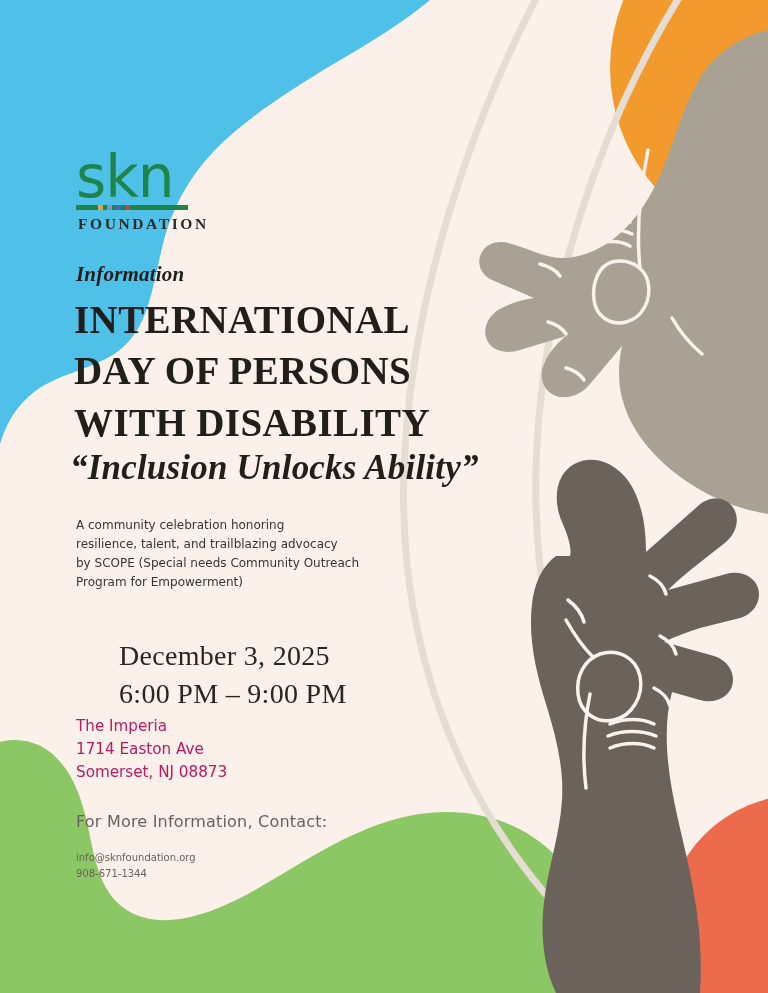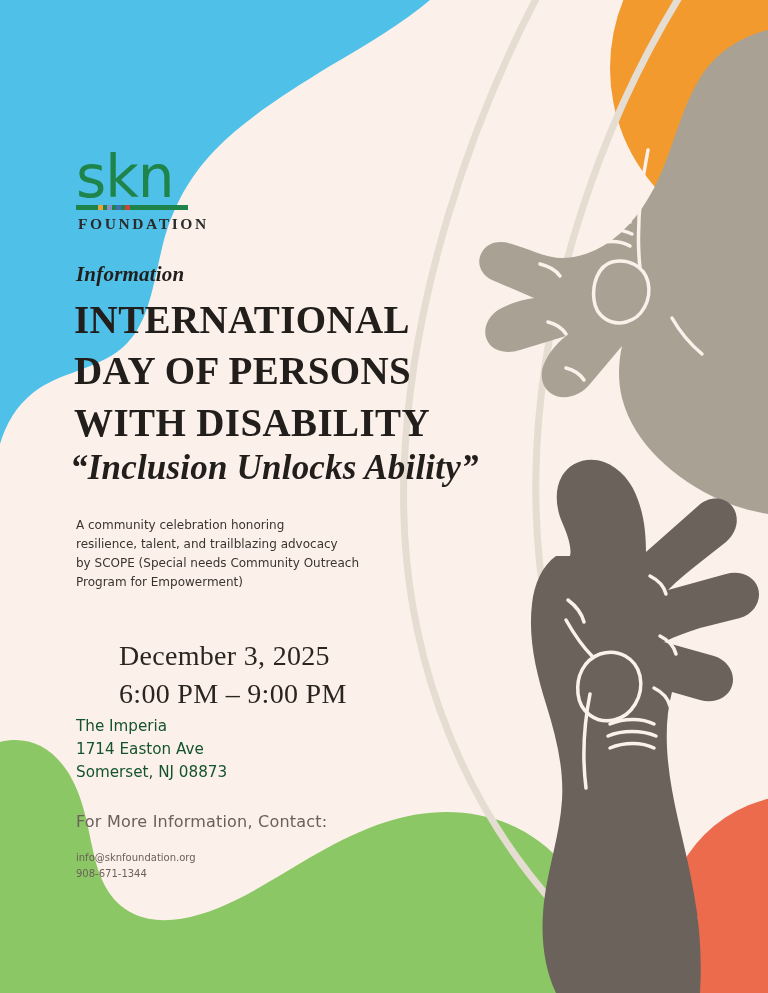--- a/index.html
+++ b/index.html
@@ -146,21 +146,21 @@
   }
 
   
   .venue {
     position: absolute;
     left: 76px;
     top: 715px;
     font-family: "DejaVu Sans", sans-serif;
     font-size: 15.2px;
     line-height: 1.52;
-    color: #14532d;
+    color: #be185d;
   }
 
   
   .contact {
     position: absolute;
     left: 76px;
     top: 812px;
     font-family: "DejaVu Sans", sans-serif;
     color: #6B6159;
   }

